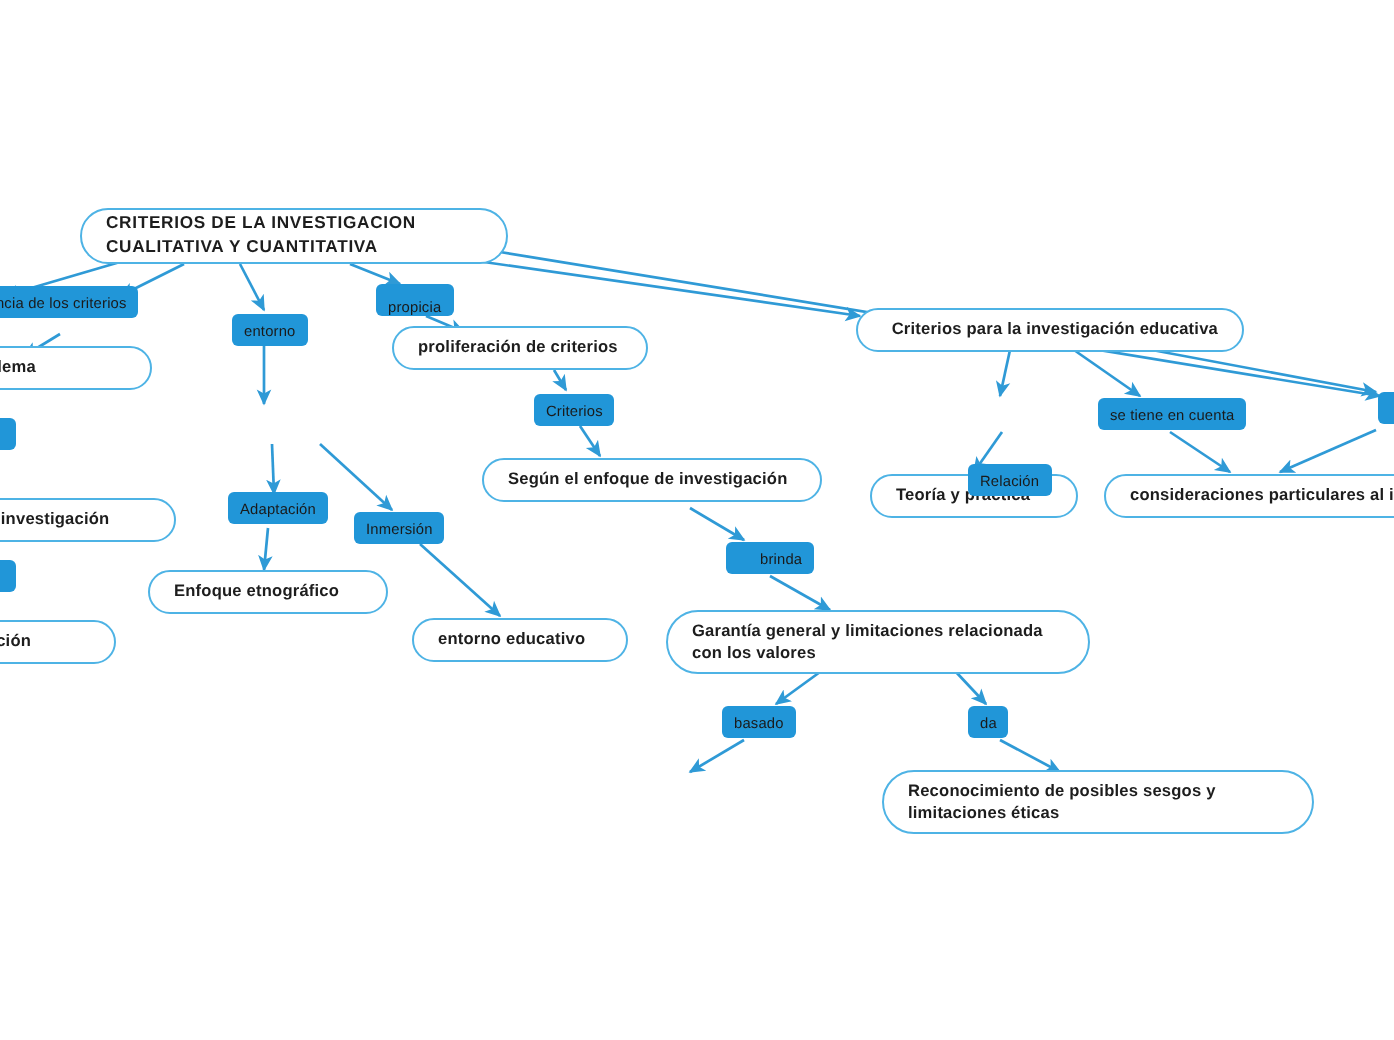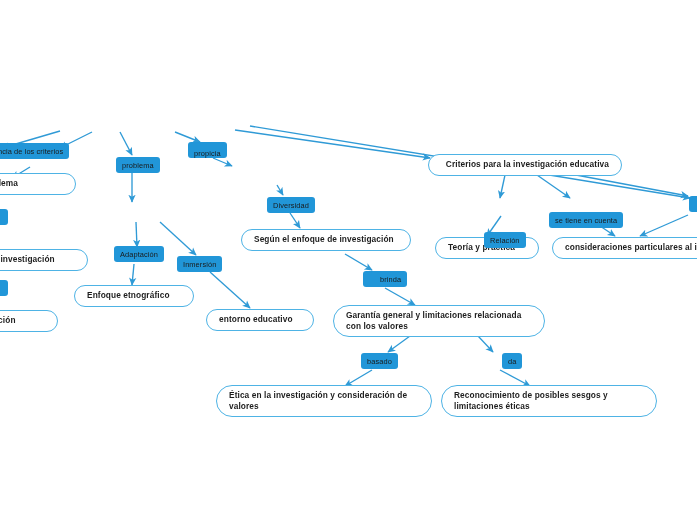--- a/index.html
+++ b/index.html
@@ -127,20 +127,24 @@
       <path d="M410,336 L388,352"></path>
 
       <path d="M372,370 L345,386"></path>
 
       <path d="M478,336 L493,352"></path>
 
       <path d="M500,370 L530,386"></path>
     </g>
   </svg>
 
+  <div class="node root" style="left:40px; top:104px; width:214px; height:28px;">
+    <span class="txt">CRITERIOS DE LA INVESTIGACION
+CUALITATIVA Y CUANTITATIVA</span>
+  </div>
 
   <div class="node" style="left:-38px; top:173px; width:114px; height:22px;">
     <span class="txt">l problema</span>
   </div>
 
   <div class="node" style="left:-32px; top:249px; width:120px; height:22px;">
     <span class="txt">a de investigación</span>
   </div>
 
   <div class="node" style="left:-38px; top:310px; width:96px; height:22px;">
@@ -149,20 +153,23 @@
 
 
   <div class="node" style="left:74px; top:285px; width:120px; height:22px;">
     <span class="txt">Enfoque etnográfico</span>
   </div>
 
   <div class="node" style="left:206px; top:309px; width:108px; height:22px;">
     <span class="txt">entorno educativo</span>
   </div>
 
+  <div class="node" style="left:196px; top:163px; width:128px; height:22px;">
+    <span class="txt">proliferación de criterios</span>
+  </div>
 
   <div class="node" style="left:241px; top:229px; width:170px; height:22px;justify-content:flex-end;">
     <span class="txt">Según el enfoque de investigación</span>
   </div>
 
   <div class="node" style="left:428px; top:154px; width:194px; height:22px;text-align:right;">
     <span class="txt">Criterios para la investigación educativa</span>
   </div>
 
   <div class="node" style="left:435px; top:237px; width:104px; height:22px;">
@@ -171,71 +178,67 @@
 
   <div class="node" style="left:552px; top:237px; width:164px; height:22px;">
     <span class="txt">consideraciones particulares al in</span>
   </div>
 
   <div class="node" style="left:333px; top:305px; width:212px; height:32px;">
     <span class="txt">Garantía general y limitaciones relacionada
 con los valores</span>
   </div>
 
-  <div class="node" style="left:216px; top:385px; width:216px; height:32px;">
-    <span class="txt">Ética en la investigación y consideración de
-valores</span>
-  </div>
 
   <div class="node" style="left:441px; top:385px; width:216px; height:32px;">
     <span class="txt">Reconocimiento de posibles sesgos y
 limitaciones éticas</span>
   </div>
 
   <div class="label" style="left:-22px; top:143px;">
     <span>levancia de los criterios</span>
   </div>
 
   <div class="label" style="left:116px; top:157px;">
-    <span>problema</span>
+    <span>entorno</span>
   </div>
 
   <div class="label" style="left:188px; top:142px;align-items:flex-end;">
     <span>propicia</span>
   </div>
 
   <div class="label" style="left:267px; top:197px;">
-    <span>Diversidad</span>
+    <span>Criterios</span>
   </div>
 
   <div class="label" style="left:114px; top:246px;">
     <span>Adaptación</span>
   </div>
 
   <div class="label" style="left:177px; top:256px;">
     <span>Inmersión</span>
   </div>
 
   <div class="label" style="left:484px; top:199px;margin-top:33px;">
     <span>Relación</span>
   </div>
 
-  <div class="label" style="left:549px; top:212px;">
+  <div class="label" style="left:549px; top:199px;">
     <span>se tiene en cuenta</span>
   </div>
 
   <div class="label" style="left:363px; top:271px;padding-left:17px;">
     <span>brinda</span>
   </div>
 
   <div class="label" style="left:361px; top:353px;">
     <span>basado</span>
   </div>
 
-  <div class="label" style="left:502px; top:353px;">
+  <div class="label" style="left:484px; top:353px;">
     <span>da</span>
   </div>
 
   <div class="label" style="left:-14px; top:209px; width:22px; padding:0 2px;">
     
   </div>
 
   <div class="label" style="left:-14px; top:280px; width:22px; padding:0 2px;">
     
   </div>

